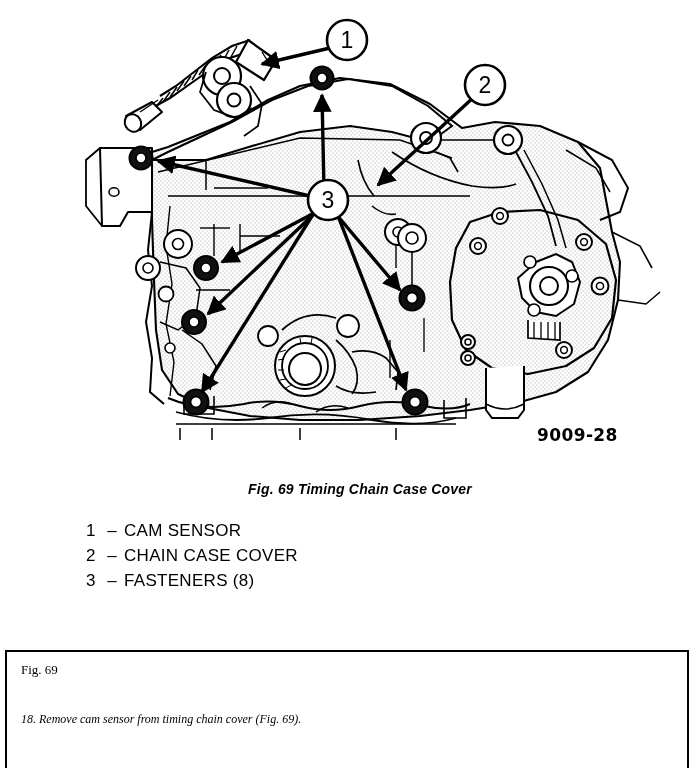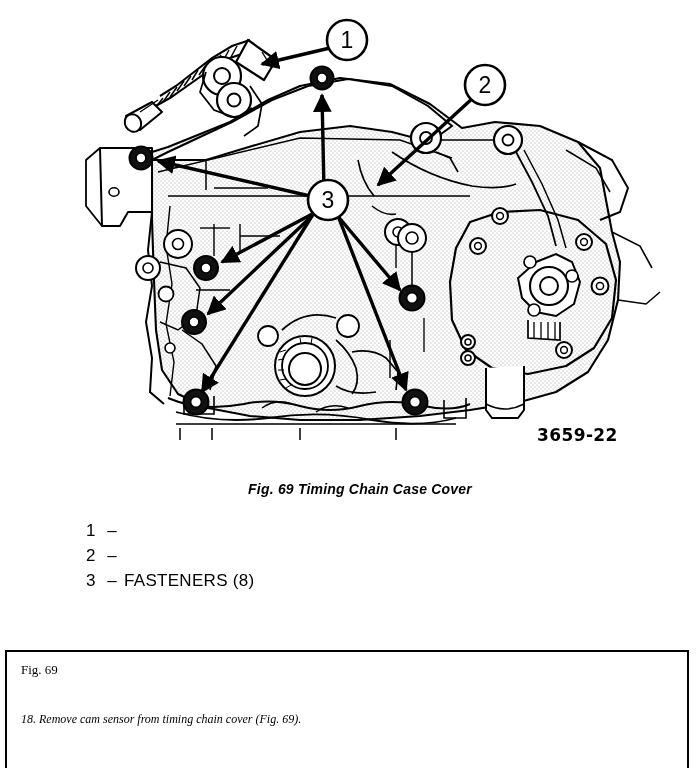--- a/index.html
+++ b/index.html
@@ -377,33 +377,35 @@
         <circle cx="485" cy="85" r="20" fill="#ffffff" stroke="#000" stroke-width="2.6"></circle>
         <text x="485" y="93" text-anchor="middle" font-family="Liberation Sans, sans-serif" font-size="23" fill="#000">2</text>
       </g>
       <g>
         <circle cx="328" cy="200" r="20" fill="#ffffff" stroke="#000" stroke-width="2.6"></circle>
         <text x="328" y="208" text-anchor="middle" font-family="Liberation Sans, sans-serif" font-size="23" fill="#000">3</text>
       </g>
     </g>
   </svg>
 
-  <div class="part-number">3659-22</div>
+  <div class="part-number">9009-28</div>
 </div>
 
 <div id="figure-caption">Fig. 69 Timing Chain Case Cover</div>
 
 <div id="legend">
   <div class="legend-row">
     <span class="legend-index">1</span>
     <span class="legend-dash">–</span>
+    <span class="legend-label">CAM SENSOR</span>
   </div>
   <div class="legend-row">
     <span class="legend-index">2</span>
     <span class="legend-dash">–</span>
+    <span class="legend-label">CHAIN CASE COVER</span>
   </div>
   <div class="legend-row">
     <span class="legend-index">3</span>
     <span class="legend-dash">–</span>
     <span class="legend-label">FASTENERS (8)</span>
   </div>
 </div>
 
 <div id="instruction-box">
   <div id="instruction-ref">Fig. 69</div>

